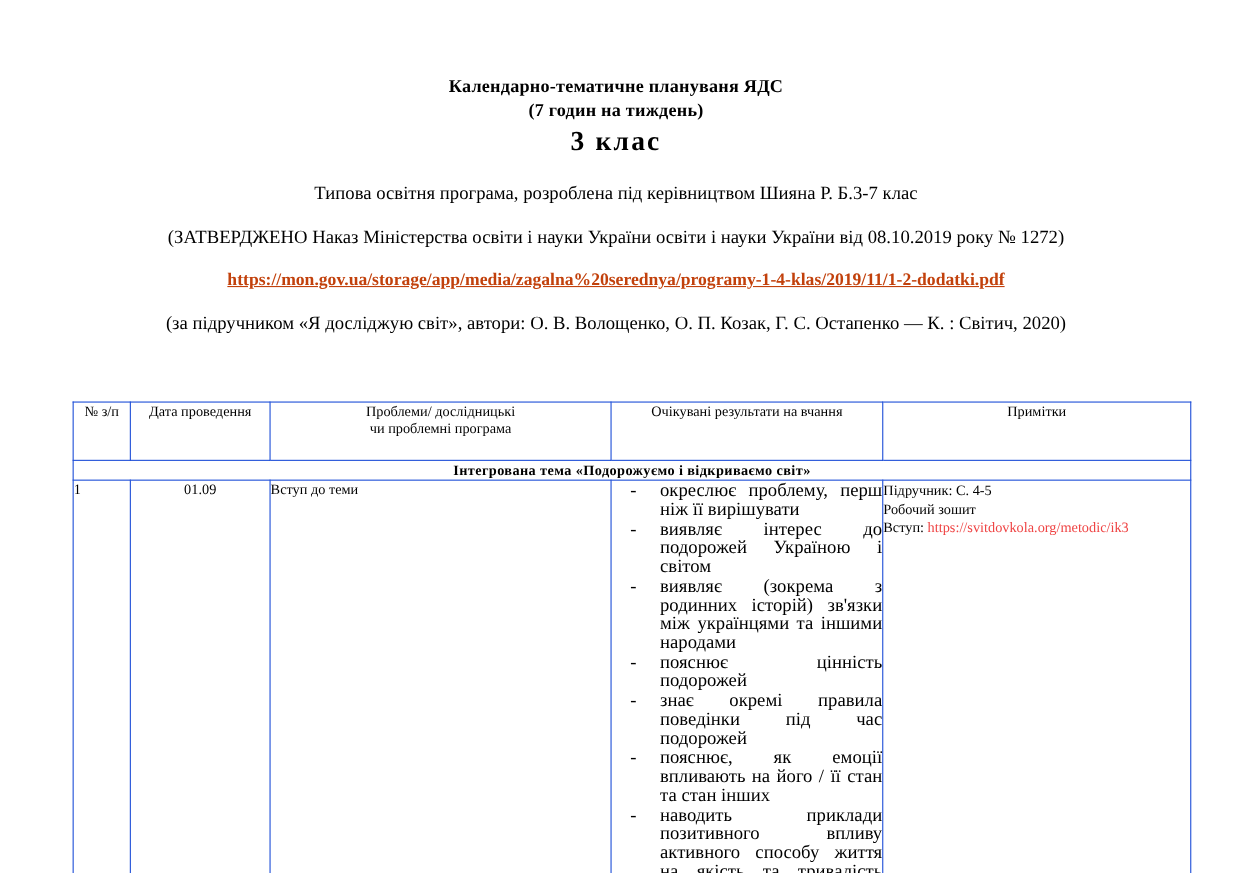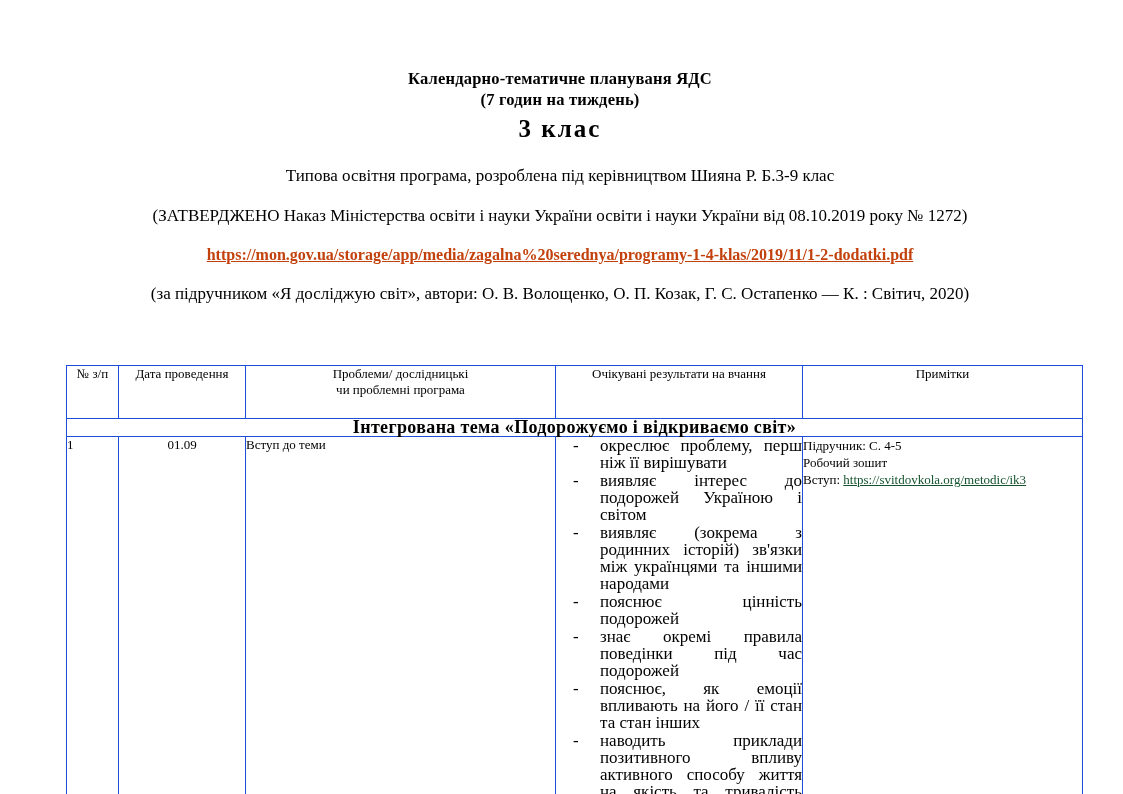--- a/index.html
+++ b/index.html
@@ -103,21 +103,21 @@
   }
   .hdr-num     { padding-top: 16px; }
   .hdr-date    { padding-top: 16px; }
   .hdr-prob    { padding-top: 5px; }
   .hdr-res     { padding-top: 5px; }
   .hdr-note    { padding-top: 5px; }
 
   .merged-row-cell {
     text-align: center;
     font-weight: bold;
-    font-size: 18px;
+    font-size: 13px;
     line-height: 17px;
     letter-spacing: 0.35px;
     padding: 1px 0 2px 0;
     height: 17px;
   }
 
   .cell-num {
     padding: 3px 0 0 4px;
     font-size: 13px;
     line-height: 16px;
@@ -163,35 +163,34 @@
     position: absolute;
     left: 17px;
     top: 0;
   }
   ul.res-list > li.justify-all {
     text-align-last: justify;
   }
 
   .note-line { display: block; }
   .note-link {
-    color: #14532d;
-    text-decoration: underline;
+    color: #ef4444;
   }
 </style>
 </head>
 <body>
 
 <div class="page">
 
   <div class="header-block">
     <div class="title-line">Календарно-тематичне плануваня ЯДС</div>
     <div class="title-line">(7 годин на тиждень)</div>
     <div class="title-class">3  клас</div>
 
-    <div class="sub-line">Типова освітня програма, розроблена під керівництвом Шияна Р. Б.3-9 клас</div>
+    <div class="sub-line">Типова освітня програма, розроблена під керівництвом Шияна Р. Б.3-7 клас</div>
 
     <div class="sub-line-2">(ЗАТВЕРДЖЕНО Наказ Міністерства освіти і науки України освіти і науки України від 08.10.2019 року № 1272)</div>
 
     <div class="url-line">
       <span class="url-main">https://mon.gov.ua/storage/app/media/zagalna%20serednya/programy-1-4-klas/2019/11/1-2-dodatki.pdf</span>
     </div>
 
     <div class="sub-line-3">(за підручником «Я досліджую світ», автори: О. В. Волощенко, О. П. Козак, Г. С. Остапенко — К. : Світич, 2020)</div>
   </div>
 

